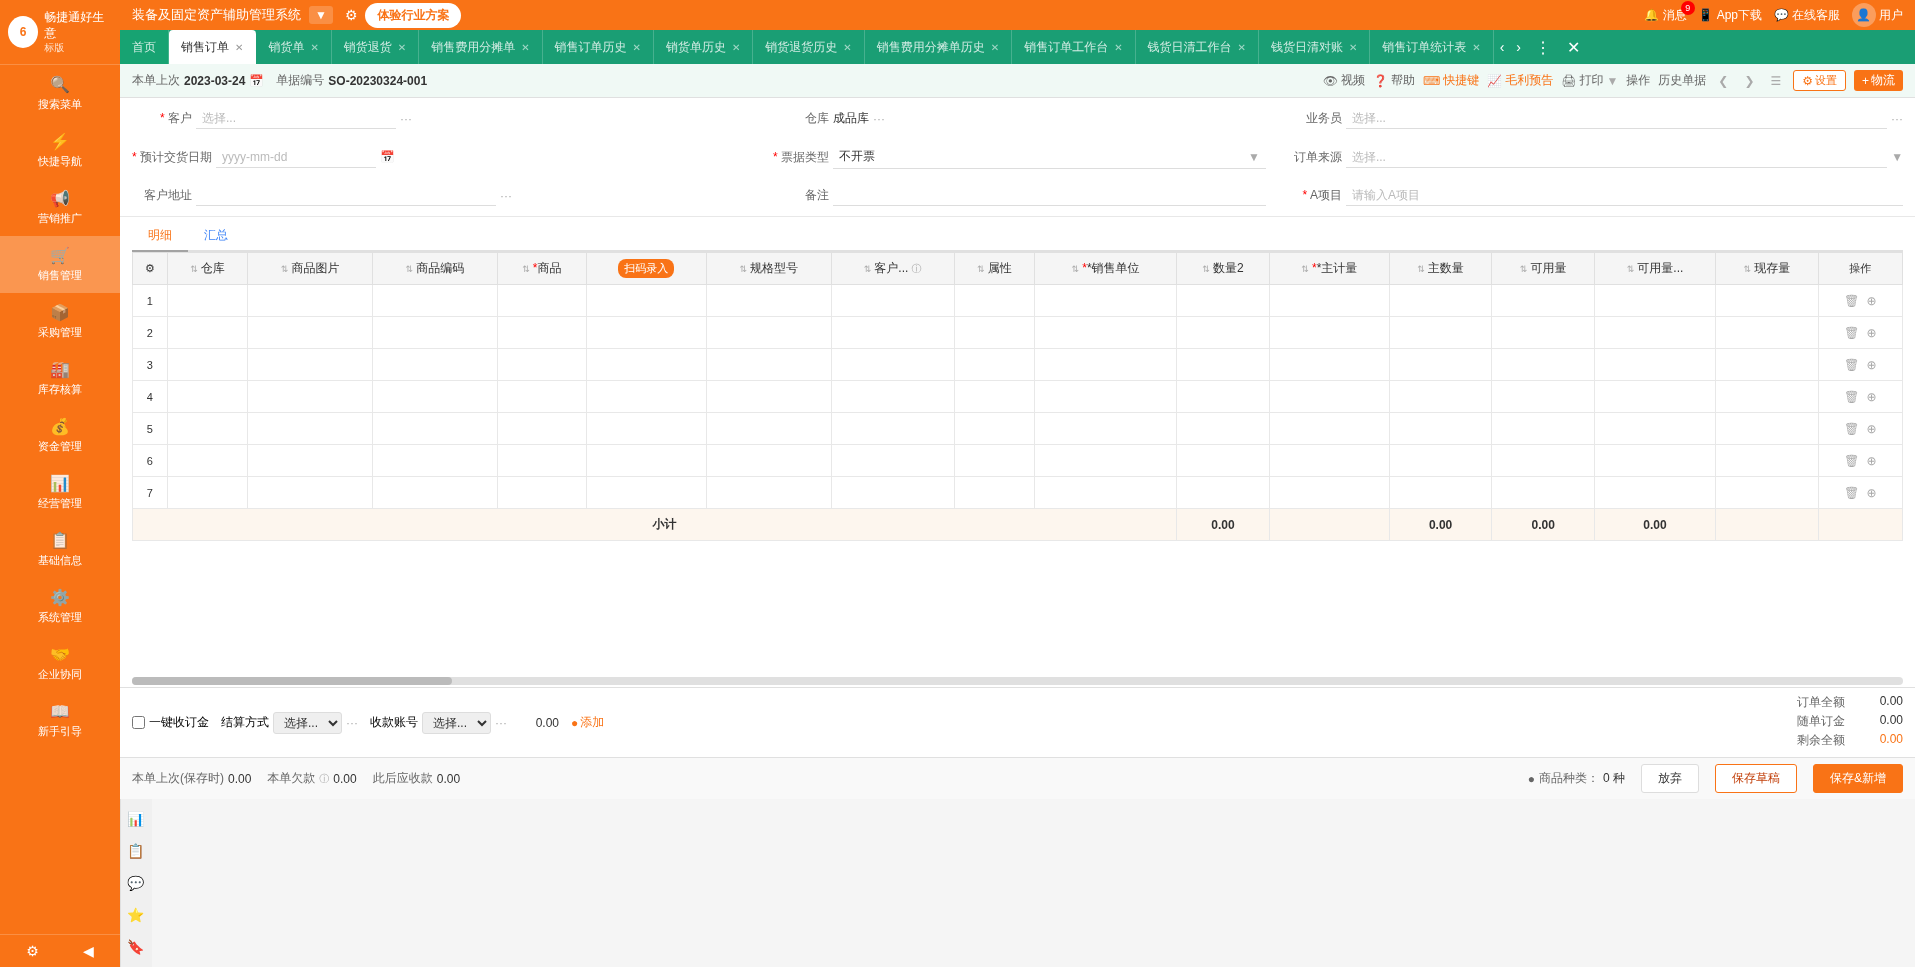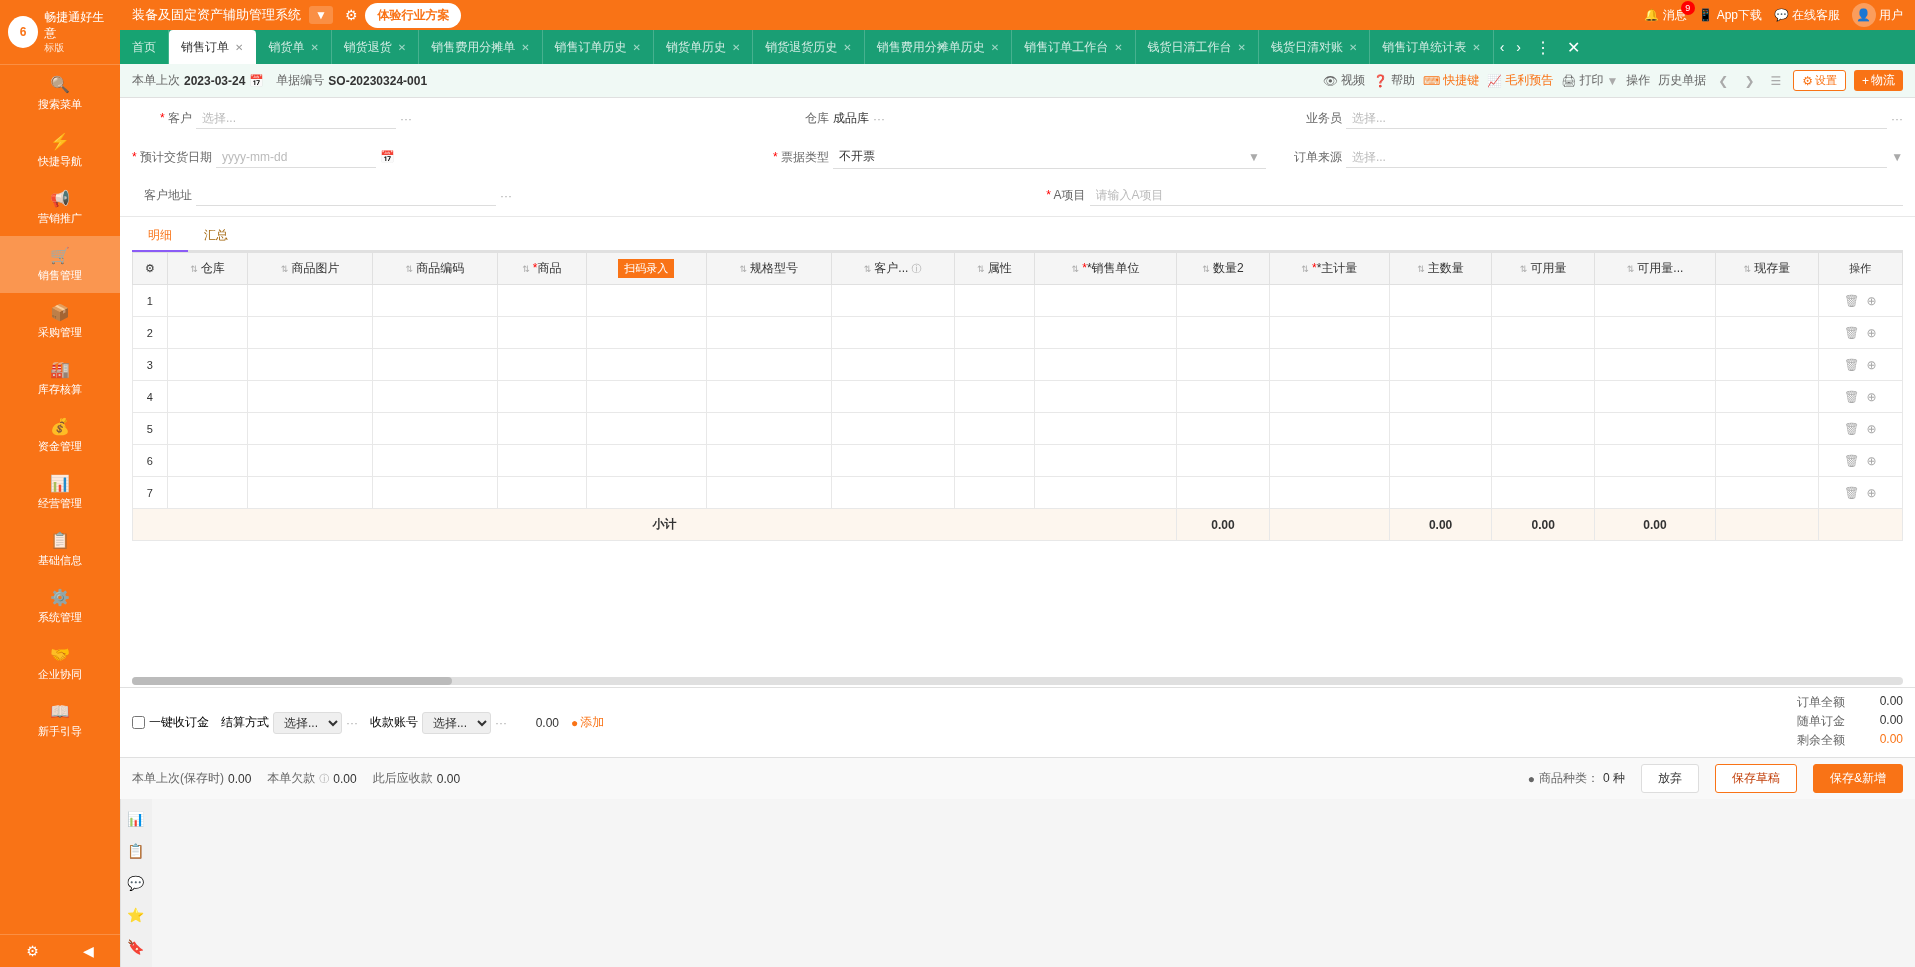--- a/index.html
+++ b/index.html
@@ -197,22 +197,22 @@
       display: flex; align-items: center; gap: 4px;
       border-bottom: 1px solid #ddd;
       padding: 3px 6px;
       cursor: pointer; flex: 1;
       color: #333;
     }
     .warehouse-value { color: #333; }
 
     
     .form-tabs { display: flex; gap: 0; border-bottom: 2px solid #e0e0e0; margin: 4px 12px 0; flex-shrink: 0; }
-    .form-tab { padding: 6px 16px; cursor: pointer; color: #a16207; }
-    .form-tab.active { color: #f97316; border-bottom: 2px solid #8b5cf6; margin-bottom: -2px; }
+    .form-tab { padding: 6px 16px; cursor: pointer; color: #3b82f6; }
+    .form-tab.active { color: #f97316; border-bottom: 2px solid #a3a3a3; margin-bottom: -2px; }
 
     
     .table-container { flex: 1; overflow: auto; padding: 0 12px; }
     .data-table { width: 100%; border-collapse: collapse; min-width: 1200px; }
     .data-table th {
       background: #f5f5f5;
       border: 1px solid #e0e0e0;
       padding: 6px 4px;
       text-align: center;
       color: #333;
@@ -229,21 +229,21 @@
     }
     .row-num { color: #999; font-size: 11px; }
     .th-settings { background: #f5f5f5; }
 
     
     .scan-btn {
       background: #f97316;
       color: white;
       border: none;
       padding: 2px 6px;
-      border-radius: 0;
+      border-radius: 8px;
       font-size: 11px;
       cursor: pointer;
     }
 
     
     .subtotal-row td { background: #fdf6ee; font-weight: bold; }
     .subtotal-value { color: #f97316; }
 
     
     .scroll-bar-row { padding: 2px 12px; }
@@ -609,20 +609,24 @@
           <span style="color:#aaa;margin-left:auto;">▼</span>
         </div>
       </div>
 
       <div class="form-row">
         <div class="form-field">
           <span class="form-label">客户地址</span>
           <input class="form-input" style="max-width: 300px;">
           <span class="form-dots">···</span>
         </div>
+        <div class="form-field" style="flex:0.8;">
+          <span class="form-label">备注</span>
+          <input class="form-input" style="flex: 1 1 0%;">
+        </div>
         <div class="form-field">
           <span class="form-label required">A项目</span>
           <input class="form-input" placeholder="请输入A项目" style="flex: 1 1 0%;">
         </div>
       </div>
 
     </div>
 
     <div class="form-tabs">
       <div class="form-tab active">明细</div>

